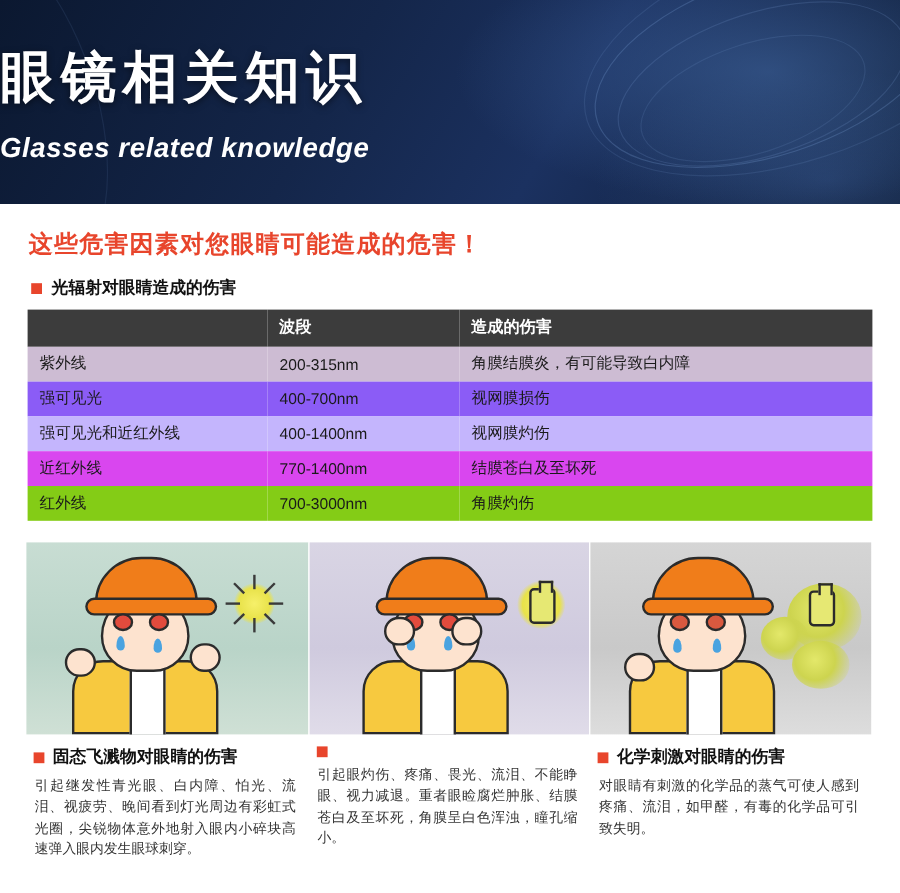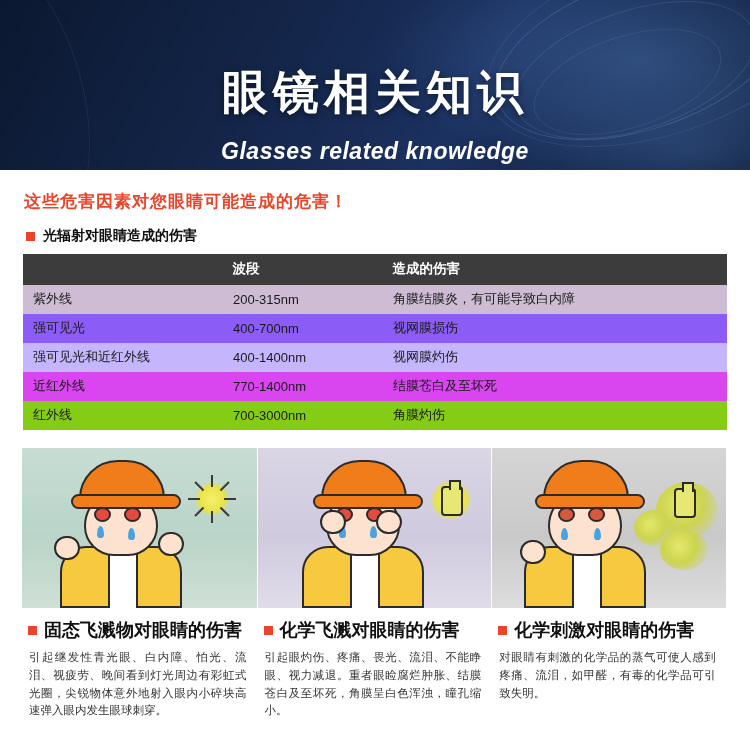--- a/index.html
+++ b/index.html
@@ -35,21 +35,21 @@
   .banner .s1 { width: 300px; height: 150px; right: -40px; top: -20px; }
   .banner .s2 { width: 250px; height: 120px; right: -10px; top: 10px; border-color: rgba(140,180,235,0.16); }
   .banner .s3 { width: 195px; height: 92px; right: 25px; top: 36px; border-color: rgba(140,180,235,0.13); }
   .banner .s4 { width: 360px; height: 180px; right: -90px; top: -45px; border-color: rgba(140,180,235,0.13); }
   .banner .s5 { width: 150px; height: 300px; left: -70px; top: -65px; border-color: rgba(140,180,235,0.10); }
   .banner-inner {
     position: relative;
     z-index: 2;
     width: 100%; height: 100%;
     display: flex; flex-direction: column;
-    align-items: center; justify-content: center; margin-top: 28px;
+    align-items: flex-start; justify-content: center;
   }
   .banner-title {
     color: #ffffff;
     font-size: 46px;
     font-weight: bold;
     letter-spacing: 5px;
     margin: 0 0 14px 0;
     text-shadow: 0 2px 6px rgba(0,0,0,0.5);
   }
   .banner-sub {
@@ -60,21 +60,21 @@
     letter-spacing: 0.5px;
     margin: 0;
   }
 
   
   .content {
     padding: 20px 22px 0 22px;
   }
   .section-title {
     color: #e8452c;
-    font-size: 17px;
+    font-size: 20px;
     font-weight: bold;
     letter-spacing: 1px;
     margin: 0 0 14px 2px;
     font-family: Liberation Serif, serif;
   }
   .sub-head {
     display: flex;
     align-items: center;
     gap: 8px;
     margin: 0 0 9px 4px;
@@ -136,21 +136,21 @@
   }
   .art-bg-a { background: linear-gradient(180deg,#c8ddd3 0%, #b9d4c8 55%, #cfe0d5 100%); }
   .art-bg-b { background: linear-gradient(180deg,#d9d5e4 0%, #cfcade 55%, #e0dce9 100%); }
   .art-bg-c { background: linear-gradient(180deg,#d5d5d5 0%, #c9c9c9 55%, #dddddd 100%); }
 
   .card-title {
     display: flex; align-items: center; gap: 7px;
     margin: 10px 0 7px 6px;
   }
   .card-title-text {
-    font-size: 18px;
+    font-size: 14px;
     font-weight: bold;
     color: #111111;
   }
   .card-body {
     font-size: 11.5px;
     line-height: 1.55;
     color: #333333;
     padding: 0 10px 0 7px;
     text-align: justify;
   }
@@ -361,21 +361,20 @@
             <div class="tear" style="left:47px;bottom:70px;"></div>
             <div class="tear" style="left:78px;bottom:70px;"></div>
             <div class="hand" style="left:28px;bottom:74px;"></div>
             <div class="hand" style="left:84px;bottom:74px;"></div>
           </div>
           <div class="spark" style="right:20px;top:32px;width:40px;height:40px;"></div>
           <div class="bottle" style="right:28px;top:38px;"></div>
         </div>
         <div class="card-title">
           <span class="bullet-sq"></span>
-          <span class="card-title-text">化学飞溅对眼睛的伤害</span>
         </div>
         <div class="card-body">引起眼灼伤、疼痛、畏光、流泪、不能睁眼、视力减退。重者眼睑腐烂肿胀、结膜苍白及至坏死，角膜呈白色浑浊，瞳孔缩小。</div>
       </div>
 
       <div class="card">
         <div class="card-art art-bg-c">
           <div class="worker" style="left:22px;bottom:0;width:150px;height:150px;">
             <div class="body-sh" style="left:10px;bottom:0;"></div>
             <div class="face" style="left:34px;bottom:52px;"></div>
             <div class="helmet" style="left:29px;bottom:104px;"></div>

